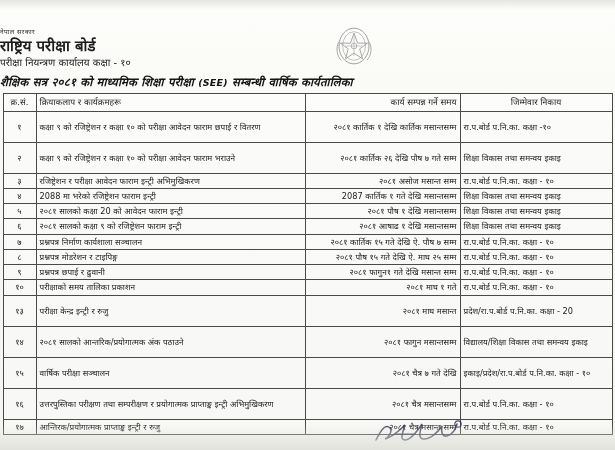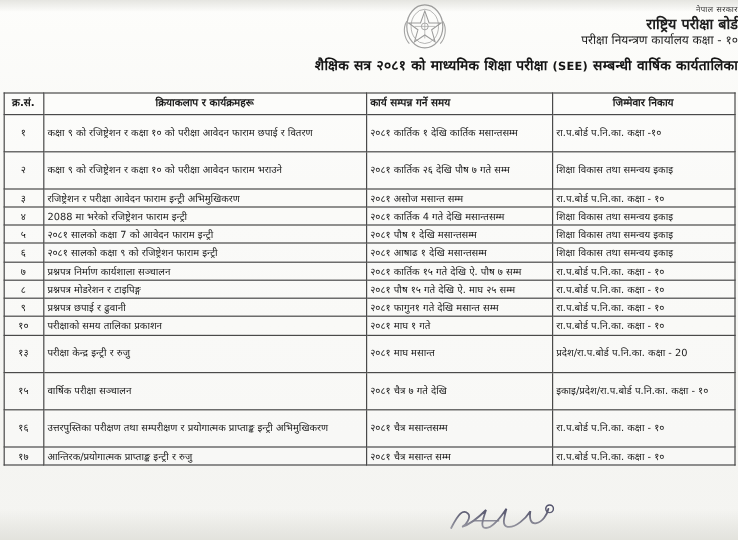--- a/index.html
+++ b/index.html
@@ -29,56 +29,58 @@
   }
   .scan-shade-b {
     position: absolute;
     left: 0; right: 0; bottom: 0; height: 26px;
     background: linear-gradient(0deg, rgba(222,222,216,0.8), rgba(255,255,255,0));
     pointer-events: none;
   }
 
   .header {
     position: relative;
-    text-align: right;
+    text-align: left;
     padding-top: 5px;
+    margin-top: 24px;
   }
   .org-line-1 {
     font-size: 6.5px;
     letter-spacing: .4px;
     color: #333;
     line-height: 1.1;
   }
   .org-line-2 {
-    font-size: 12px;
+    font-size: 15px;
     font-weight: bold;
     color: #1d1d1d;
     line-height: 1.35;
   }
   .org-line-3 {
     font-size: 10px;
     color: #1d1d1d;
     line-height: 1.35;
   }
   .emblem {
     position: absolute;
     top: 2px;
     left: 50%;
     margin-left: 24px;
     width: 44px;
     height: 40px;
     opacity: .55;
   }
   .doc-title {
-    text-align: right;
+    text-align: left;
     font-size: 11.5px;
     font-weight: bold;
     color: #141414;
-    margin: 4px 0 16px 0;
+    margin: 4px 0 4px 0;
     letter-spacing: .2px;
+    font-style: italic;
   }
   .doc-title .latin {
     font-size: 9.5px;
     font-weight: bold;
   }
 
   table.schedule {
     border-collapse: collapse;
     width: 585px;
     margin: 0 auto;
@@ -88,31 +90,31 @@
   table.schedule th,
   table.schedule td {
     border: 1px solid #4a4a4a;
     padding: 2px 3px;
     font-size: 8.2px;
     line-height: 1.25;
     color: #1b1b1b;
     vertical-align: middle;
   }
   table.schedule th {
-    font-weight: bold;
+    font-weight: normal;
     font-size: 8.6px;
     padding: 3px 3px;
   }
   th.c-sn, td.c-sn {
     width: 26px;
     text-align: center;
   }
-  th.c-act { width: 262px; text-align: center; }
+  th.c-act { width: 262px; text-align: left; }
   td.c-act { text-align: left; }
-  th.c-time, td.c-time { width: 148px; text-align: left; }
+  th.c-time, td.c-time { width: 148px; text-align: right; }
   th.c-body, td.c-body { width: 145px; }
 
   td.tall { height: 26px; }
 
   .signature {
     position: absolute;
     left: 372px;
     top: 418px;
     width: 90px;
     height: 28px;
@@ -171,26 +173,26 @@
         </tr>
         <tr>
           <td class="c-sn">३</td>
           <td class="c-act">रजिष्ट्रेशन र परीक्षा आवेदन फाराम इन्ट्री अभिमुखिकरण</td>
           <td class="c-time">२०८१ असोज मसान्त सम्म</td>
           <td class="c-body">रा.प.बोर्ड प.नि.का. कक्षा - १०</td>
         </tr>
         <tr>
           <td class="c-sn">४</td>
           <td class="c-act">2088 मा भरेको रजिष्ट्रेशन फाराम इन्ट्री</td>
-          <td class="c-time">२०८१ कार्तिक 4 गते देखि  मसान्तसम्म</td>
+          <td class="c-time">2087 कार्तिक १ गते देखि  मसान्तसम्म</td>
           <td class="c-body">शिक्षा विकास तथा समन्वय इकाइ</td>
         </tr>
         <tr>
           <td class="c-sn">५</td>
-          <td class="c-act">२०८१ सालको कक्षा 7 को आवेदन फाराम इन्ट्री</td>
+          <td class="c-act">२०८१ सालको कक्षा 20 को आवेदन फाराम इन्ट्री</td>
           <td class="c-time">२०८१ पौष १ देखि मसान्तसम्म</td>
           <td class="c-body">शिक्षा विकास तथा समन्वय इकाइ</td>
         </tr>
         <tr>
           <td class="c-sn">६</td>
           <td class="c-act">२०८१ सालको कक्षा ९ को रजिष्ट्रेशन फाराम इन्ट्री</td>
           <td class="c-time">२०८१ आषाढ  १ देखि मसान्तसम्म</td>
           <td class="c-body">शिक्षा विकास तथा समन्वय इकाइ</td>
         </tr>
         <tr>
@@ -215,20 +217,26 @@
           <td class="c-sn">१०</td>
           <td class="c-act">परीक्षाको समय तालिका प्रकाशन</td>
           <td class="c-time">२०८१ माघ १ गते</td>
           <td class="c-body">रा.प.बोर्ड प.नि.का. कक्षा - १०</td>
         </tr>
         <tr>
           <td class="c-sn tall">१३</td>
           <td class="c-act tall">परीक्षा केन्द्र इन्ट्री र रुजु</td>
           <td class="c-time tall">२०८१ माघ मसान्त</td>
           <td class="c-body tall">प्रदेश/रा.प.बोर्ड प.नि.का. कक्षा - 20</td>
+        </tr>
+        <tr>
+          <td class="c-sn tall">१४</td>
+          <td class="c-act tall">२०८१ सालको आन्तरिक/प्रयोगात्मक अंक  पठाउने</td>
+          <td class="c-time tall">२०८१ फागुन मसान्तसम्म</td>
+          <td class="c-body tall">विद्यालय/शिक्षा विकास तथा समन्वय इकाइ</td>
         </tr>
         <tr>
           <td class="c-sn tall">१५</td>
           <td class="c-act tall">वार्षिक परीक्षा सञ्चालन</td>
           <td class="c-time tall">२०८१ चैत्र ७ गते देखि</td>
           <td class="c-body tall">इकाइ/प्रदेश/रा.प.बोर्ड प.नि.का. कक्षा - १०</td>
         </tr>
         <tr>
           <td class="c-sn tall">१६</td>
           <td class="c-act tall">उत्तरपुस्तिका परीक्षण तथा सम्परीक्षण र प्रयोगात्मक प्राप्ताङ्क इन्ट्री अभिमुखिकरण</td>

